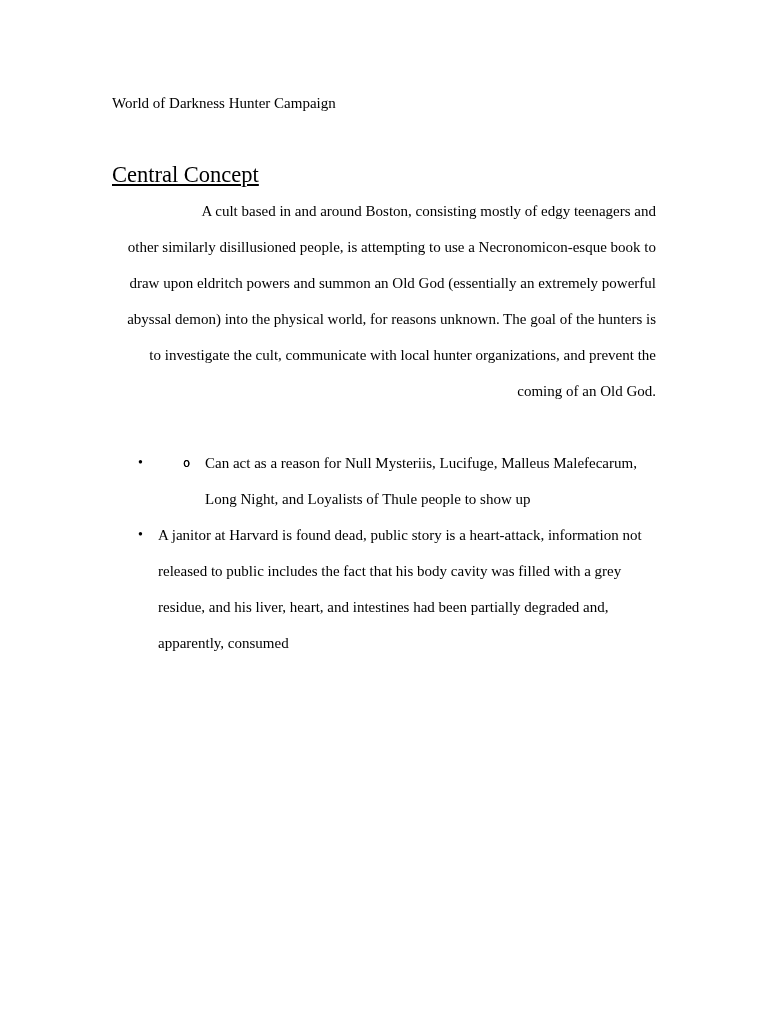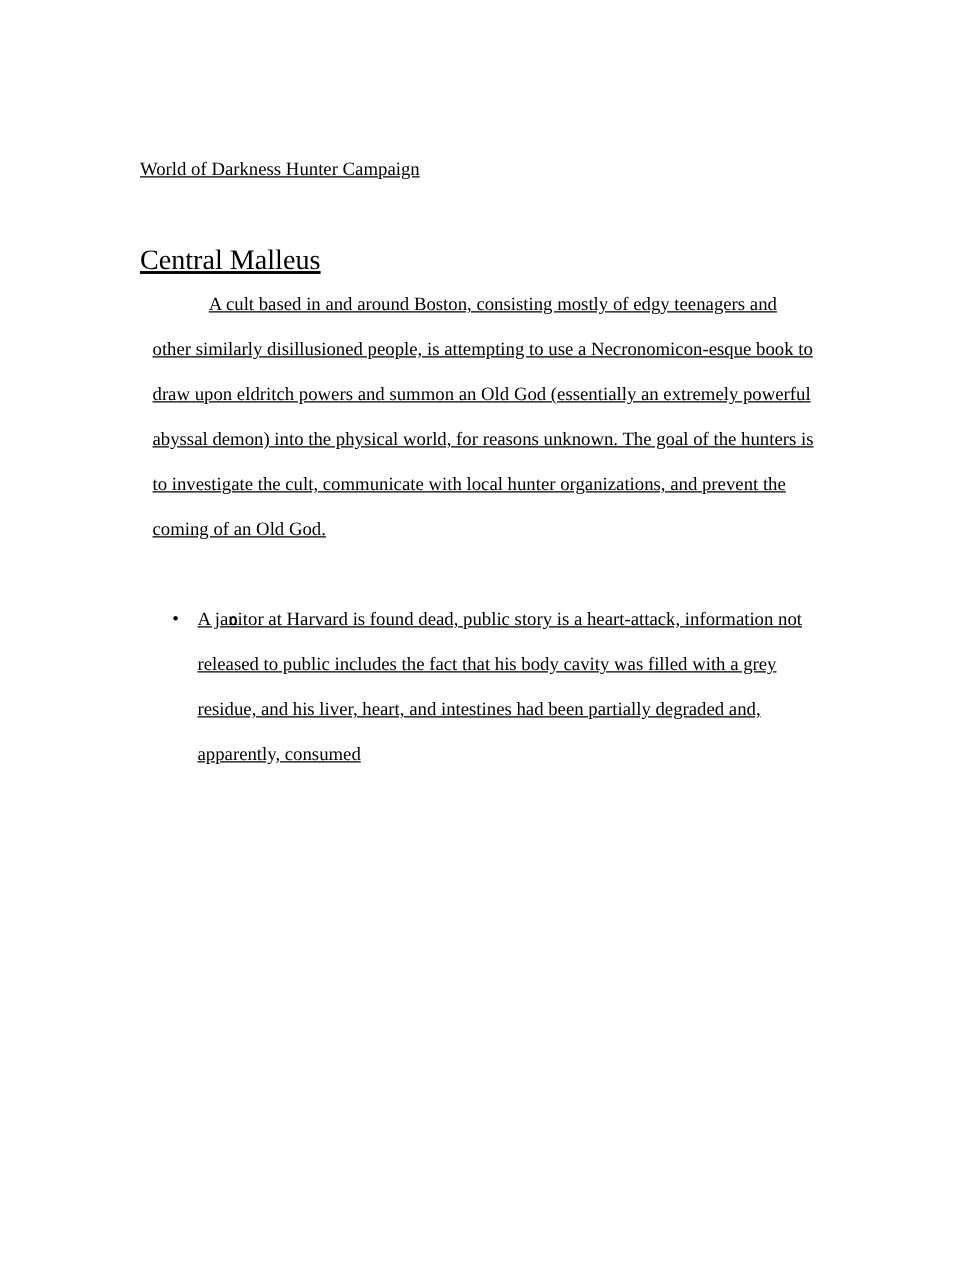--- a/index.html
+++ b/index.html
@@ -10,37 +10,36 @@
   .page {
     position: relative;
     width: 768px;
     height: 1024px;
     background: #ffffff;
     color: #000000;
     font-family: "Liberation Serif", "DejaVu Serif", serif;
     font-size: 15px;
     line-height: 36px;
     box-sizing: border-box;
-    padding: 118px 112px 0 112px;
+    padding: 85px 112px 0 112px;
     overflow: hidden;
-    text-decoration: underline;
   }
   .doc-title {
     margin: 0 0 36px 0;
     font-weight: normal;
   }
   .doc-heading {
     margin: 0;
     font-weight: normal;
     text-decoration: underline;
   }
   .doc-paragraph {
     margin: 0 0 36px 10px;
     text-indent: 45px;
-    text-align: left;
+    text-align: right;
   }
   .bullet-list {
     margin: 0;
     padding: 0;
   }
   .li {
     position: relative;
     margin: 0;
   }
   .li.level1 { padding-left: 46px; }
@@ -59,37 +58,38 @@
     font-size: 12px;
   }
 </style>
 </head>
 <body>
 
 <div class="page">
 
   <p class="doc-title">World of Darkness Hunter Campaign</p>
 
-  <h2 class="doc-heading">Central Malleus</h2>
+  <h2 class="doc-heading">Central Concept</h2>
 
   <p class="doc-paragraph">A cult based in and around Boston, consisting mostly of edgy teenagers and other similarly disillusioned people, is attempting to use a Necronomicon-esque book to draw upon eldritch powers and summon an Old God (essentially an extremely powerful abyssal demon) into the physical world, for reasons unknown. The goal of the hunters is to investigate the cult, communicate with local hunter organizations, and prevent the coming of an Old God.</p>
 
 
   <div class="bullet-list">
 
     <div class="li level1">
       <span class="marker">•</span>
     </div>
 
     <div class="li level2">
       <span class="marker">o</span>
     </div>
 
     <div class="li level2">
       <span class="marker">o</span>
+      <span>Can act as a reason for Null Mysteriis, Lucifuge, Malleus Malefecarum, Long Night, and Loyalists of Thule people to show up</span>
     </div>
 
     <div class="li level1">
       <span class="marker">•</span>
       <span>A janitor at Harvard is found dead, public story is a heart-attack, information not released to public includes the fact that his body cavity was filled with a grey residue, and his liver, heart, and intestines had been partially degraded and, apparently, consumed</span>
     </div>
 
   </div>
 
 </div>

